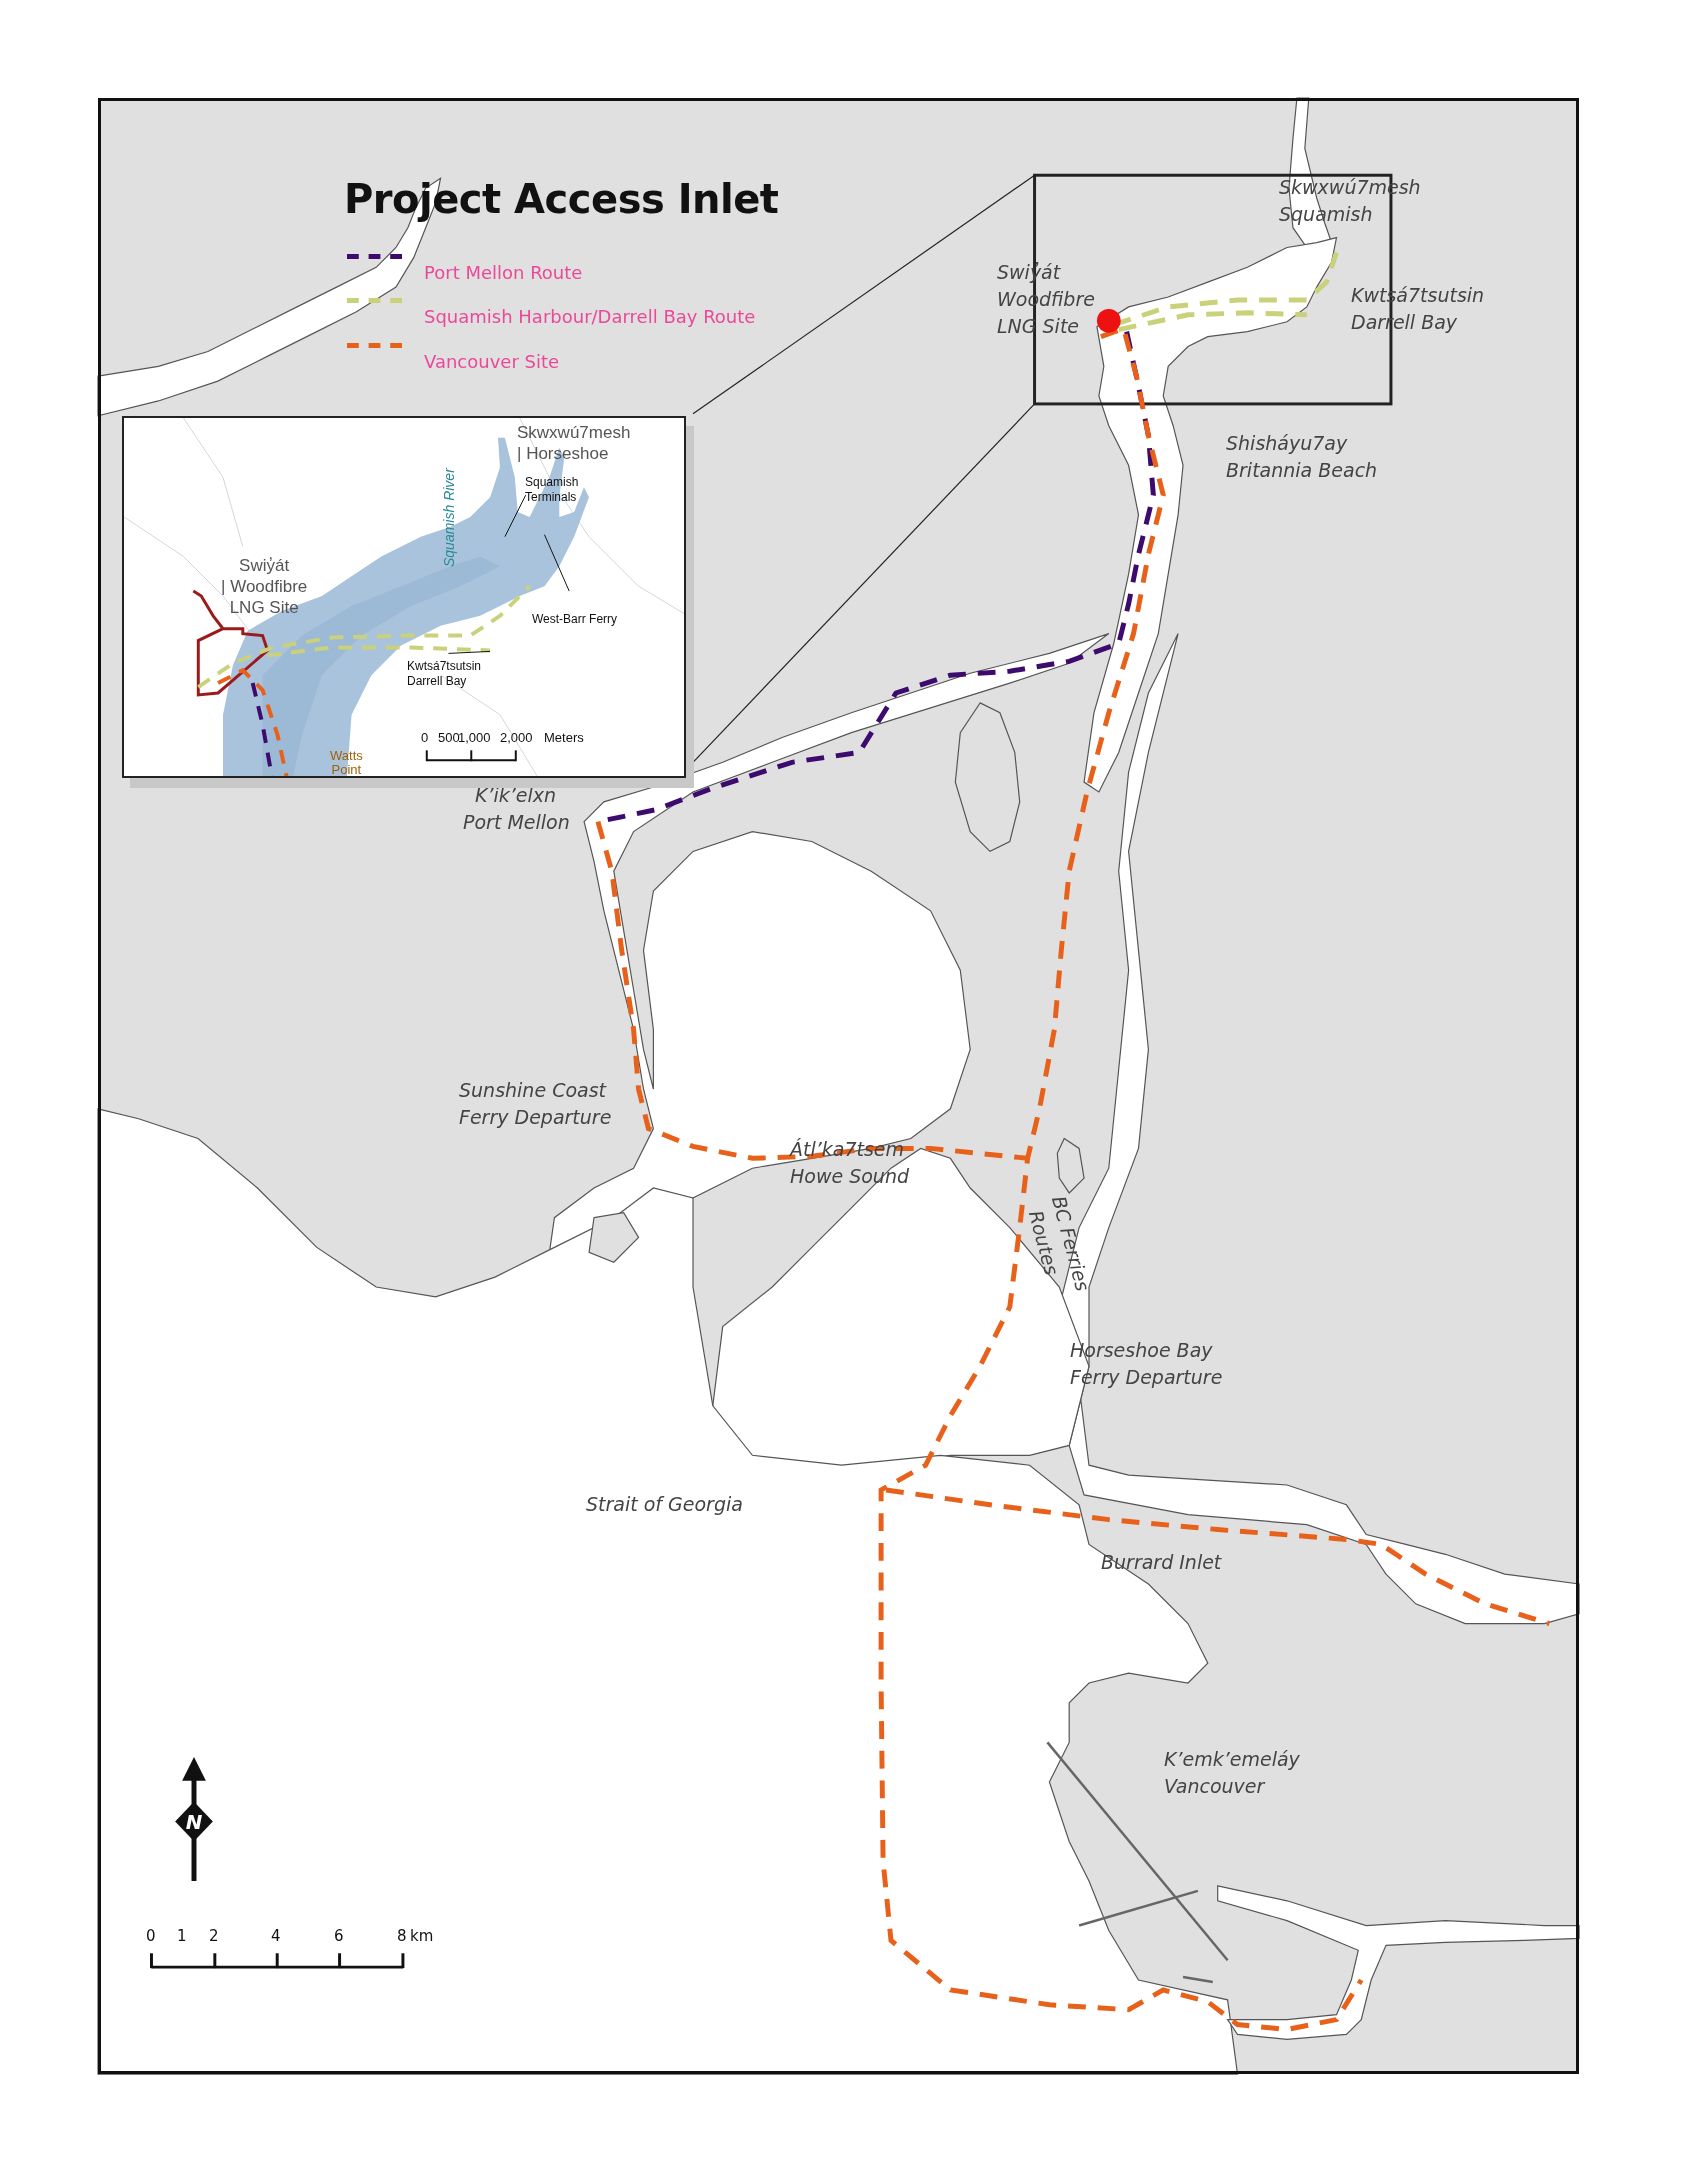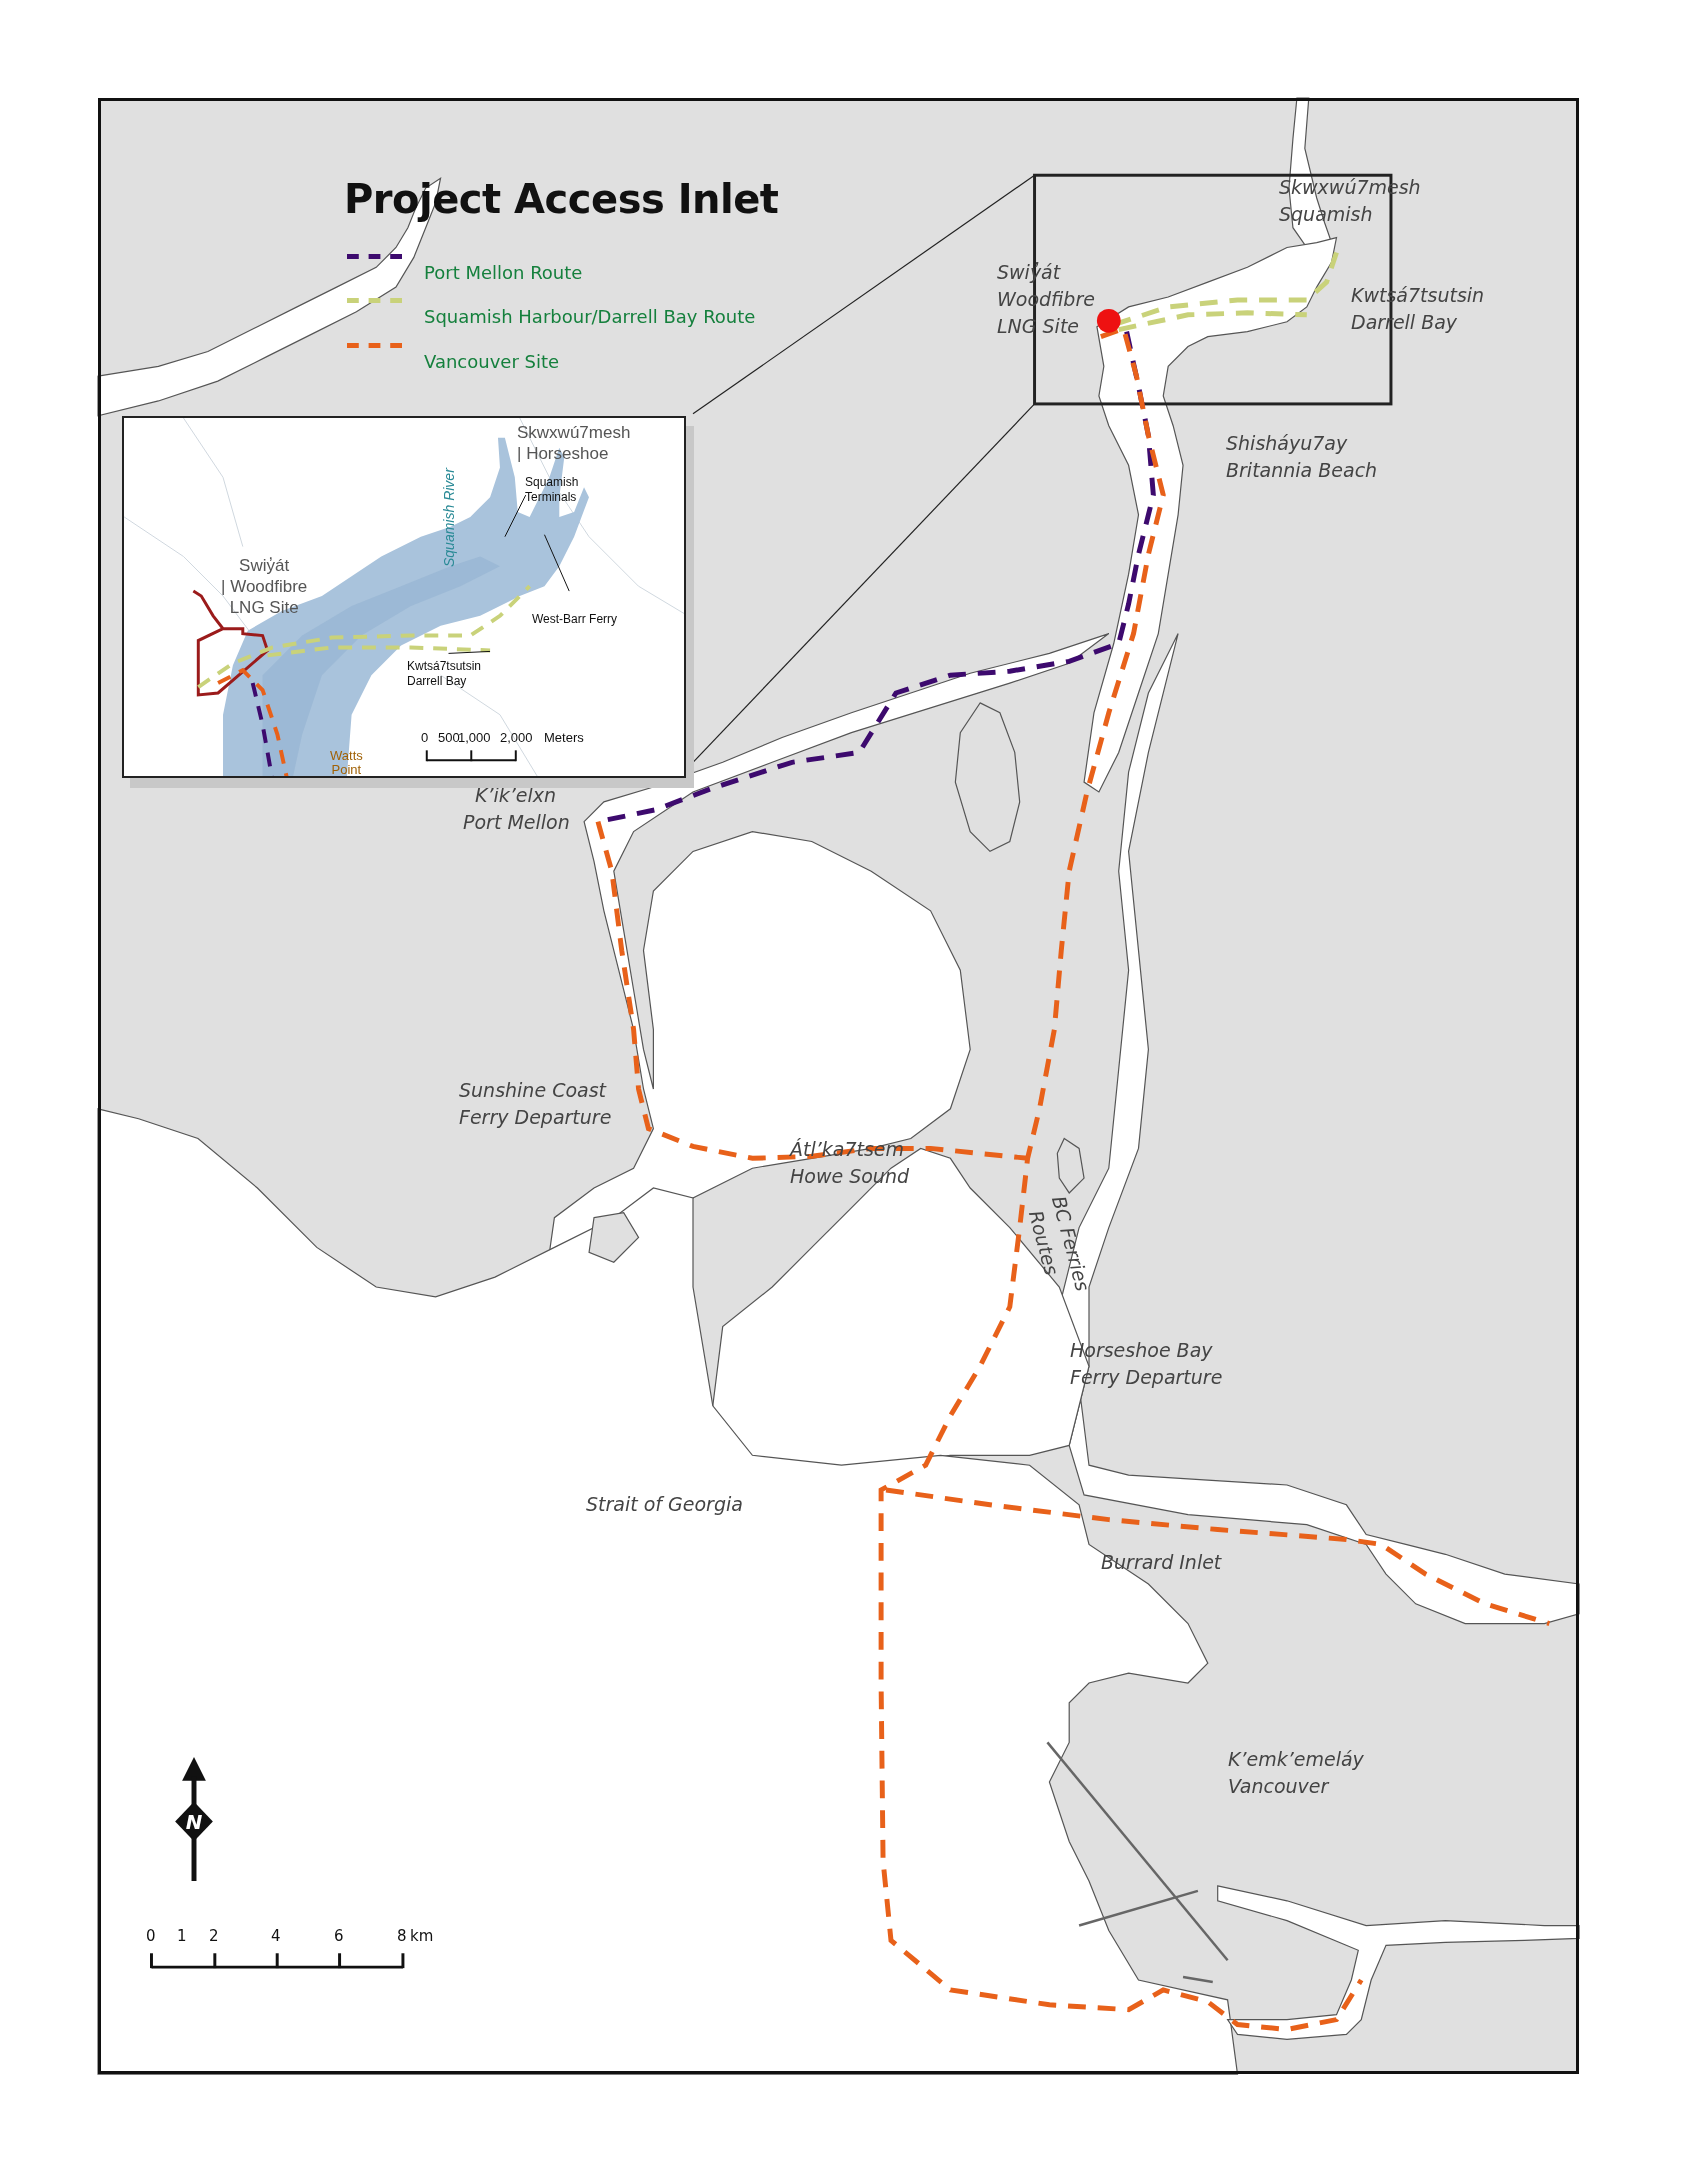--- a/index.html
+++ b/index.html
@@ -2,21 +2,21 @@
 <html><head>
 <meta charset="utf-8">
 <style>
   html, body { margin: 0; padding: 0; background: #ffffff; }
   body { width: 1683px; height: 2178px; position: relative; overflow: hidden; font-family: "Liberation Sans", sans-serif; }
   #map-svg { position: absolute; left: 0; top: 0; width: 1683px; height: 2178px; }
   .frame { position: absolute; left: 98px; top: 98px; width: 1481px; height: 1976px; border: 3px solid #111; box-sizing: border-box; pointer-events: none; }
   .title { position: absolute; left: 344px; top: 176px; font-family: "DejaVu Sans", sans-serif; font-weight: bold; font-size: 40px; color: #111; letter-spacing: -0.5px; }
   .legend-row { position: absolute; left: 347px; display: flex; align-items: center; height: 24px; }
   .legend-swatch { width: 55px; height: 5px; margin-right: 22px; }
-  .legend-label { font-family: "DejaVu Sans", sans-serif; font-size: 18px; color: #15803d; margin-top: 32px; }
+  .legend-label { font-family: "DejaVu Sans", sans-serif; font-size: 18px; color: #ec4899; margin-top: 32px; }
   .place { position: absolute; font-family: "DejaVu Sans", sans-serif; font-style: italic; font-size: 19px; line-height: 27px; color: #444; white-space: nowrap; }
   .place span { display: block; }
   .inset { position: absolute; left: 122px; top: 416px; width: 564px; height: 362px; border: 2px solid #222; box-sizing: border-box; background: #ffffff; overflow: hidden; box-shadow: 8px 10px 0 #c8c8c8; }
   .inset svg { position: absolute; left: 0; top: 0; }
   .inset-label { position: absolute; font-size: 17px; color: #555; text-align: center; line-height: 21px; white-space: nowrap; }
   .inset-small { position: absolute; font-size: 12px; color: #111; line-height: 15px; white-space: nowrap; }
   .inset-river { position: absolute; font-size: 14px; font-style: italic; color: #2a8a96; transform: rotate(-90deg); transform-origin: left top; white-space: nowrap; }
   .inset-scale-text { position: absolute; font-size: 13px; color: #111; white-space: nowrap; }
   .watts { position: absolute; font-size: 13px; color: #a16207; line-height: 14px; text-align: center; }
   .scale-label { position: absolute; font-family: "DejaVu Sans", sans-serif; font-size: 15px; color: #111; }
@@ -148,21 +148,21 @@
 <div class="place" style="left:1070px;top:1337px">
   <span>Horseshoe Bay</span>
   <span>Ferry Departure</span>
 </div>
 <div class="place" style="left:586px;top:1491px">
   <span>Strait of Georgia</span>
 </div>
 <div class="place" style="left:1101px;top:1549px">
   <span>Burrard Inlet</span>
 </div>
-<div class="place" style="left:1228px;top:1746px">
+<div class="place" style="left:1164px;top:1746px">
   <span>K’emk’emeláy</span>
   <span>Vancouver</span>
 </div>
 
 <div class="inset">
   <svg width="564" height="362" viewBox="0 0 570 366">
     <g stroke="#cfd8df" stroke-width="1" fill="none">
       <path d="M0,100 L60,140 L100,180 L130,220"></path>
       <path d="M60,0 L100,60 L120,130"></path>
       <path d="M400,0 L430,60 L470,120 L520,170 L570,200"></path>

